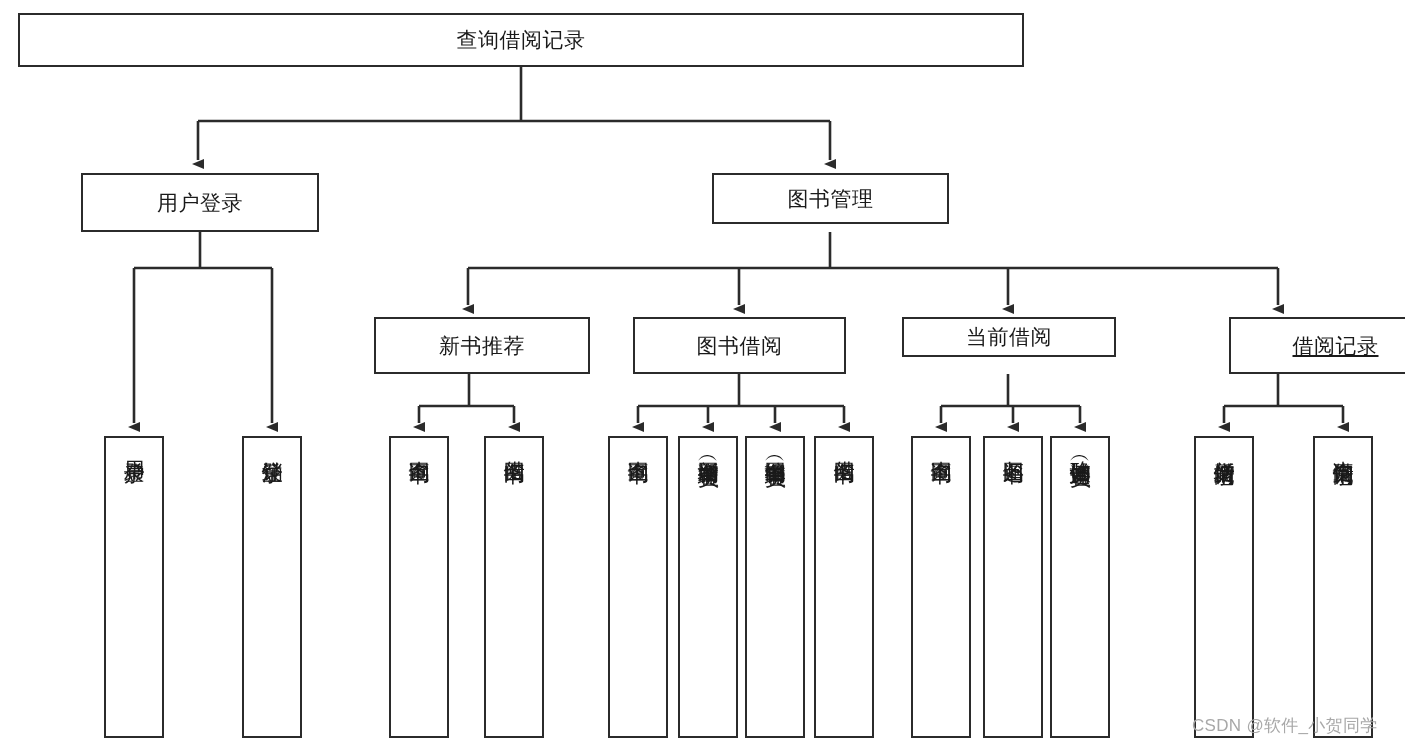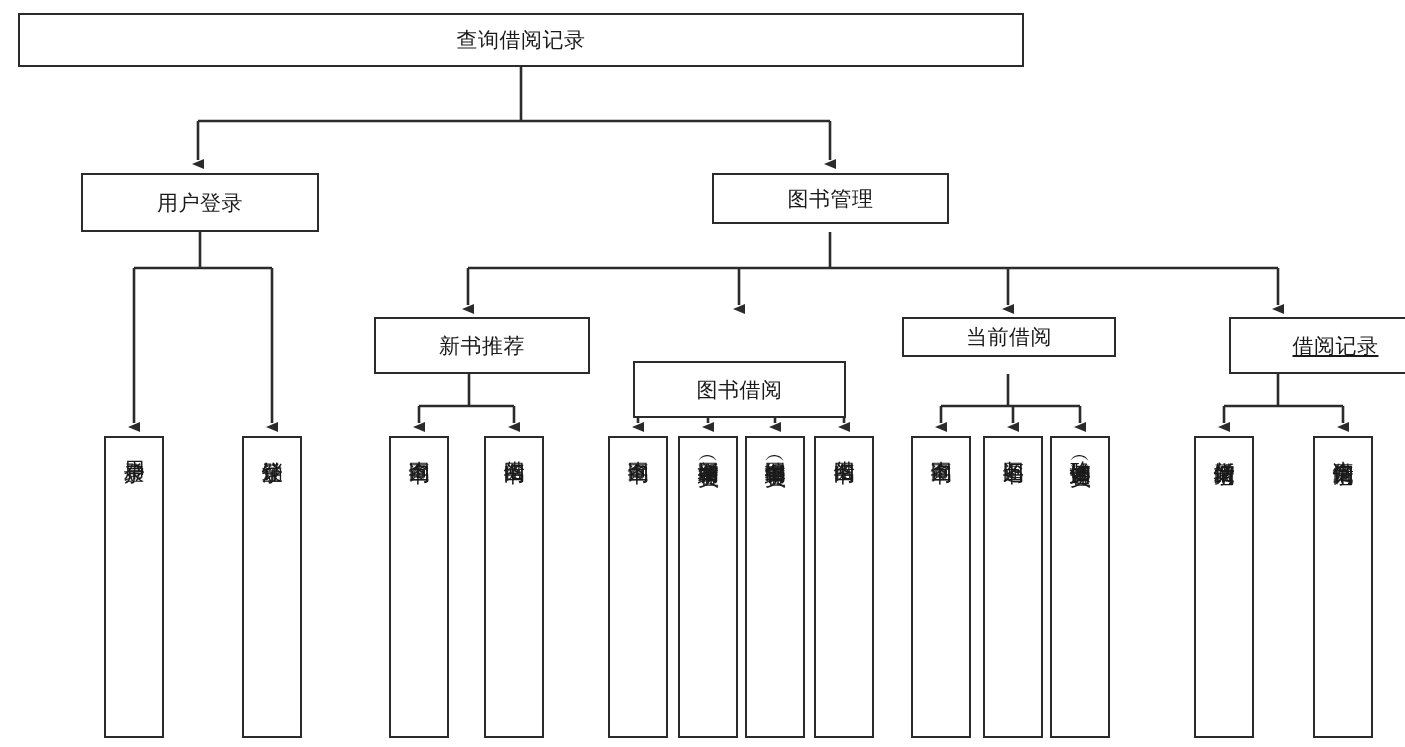--- a/index.html
+++ b/index.html
@@ -128,21 +128,21 @@
       </div>
       <div class="node node-h" style="left: 81px; top: 173px; width: 238px; height: 59px;">
         <span>用户登录</span>
       </div>
       <div class="node node-h" style="left: 712px; top: 173px; width: 237px; height: 51px;">
         <span>图书管理</span>
       </div>
       <div class="node node-h" style="left: 374px; top: 317px; width: 216px; height: 57px;">
         <span>新书推荐</span>
       </div>
-      <div class="node node-h" style="left: 633px; top: 317px; width: 213px; height: 57px; margin-top: 44px;">
+      <div class="node node-h" style="left: 633px; top: 317px; width: 213px; height: 57px;">
         <span>图书借阅</span>
       </div>
       <div class="node node-h" style="left: 902px; top: 317px; width: 214px; height: 40px;">
         <span>当前借阅</span>
       </div>
       <div class="node node-h" style="left: 1229px; top: 317px; width: 213px; height: 57px; text-decoration: underline;">
         <span>借阅记录</span>
       </div>
       <div class="node node-v" style="left: 104px; top: 436px; width: 60px; height: 302px;">
         <span class="vlabel">用户登录</span>
@@ -178,14 +178,15 @@
         <span class="vlabel">确认归还（管理员）</span>
       </div>
       <div class="node node-v" style="left: 1194px; top: 436px; width: 60px; height: 302px;">
         <span class="vlabel">新增借阅记录</span>
       </div>
       <div class="node node-v" style="left: 1313px; top: 436px; width: 60px; height: 302px;">
         <span class="vlabel">查询借阅记录</span>
       </div>
     </div>
 
+  <div class="watermark" style="left: 1192px; top: 714px;">CSDN @软件_小贺同学</div>
 
 </div>
 
 </body></html>

